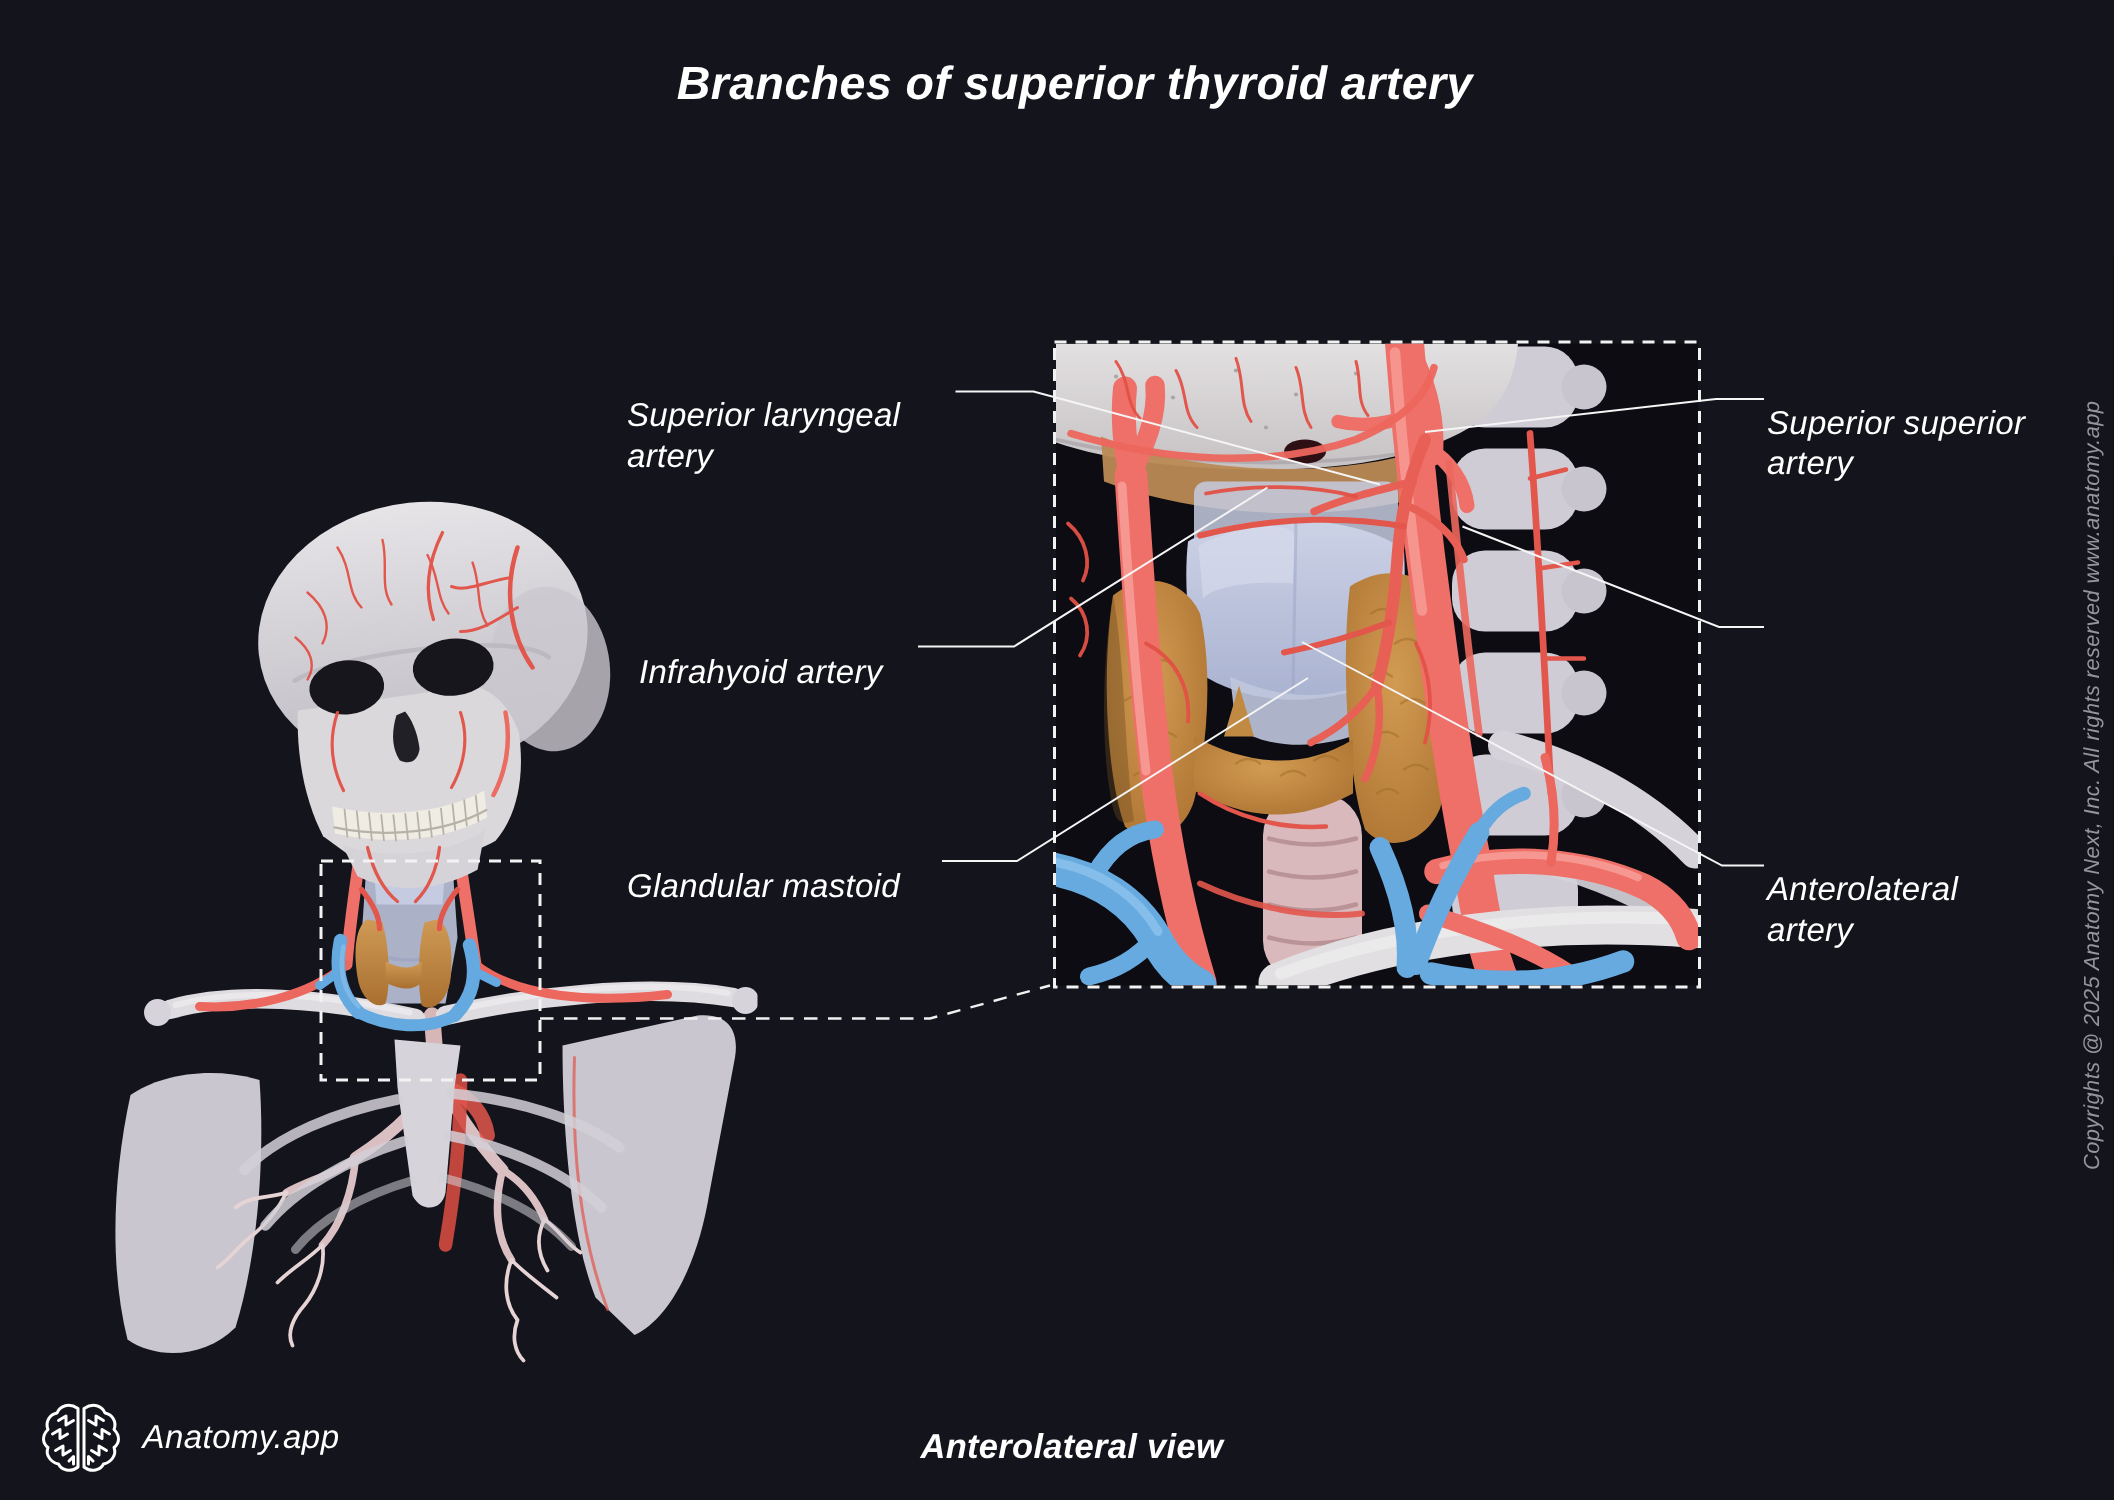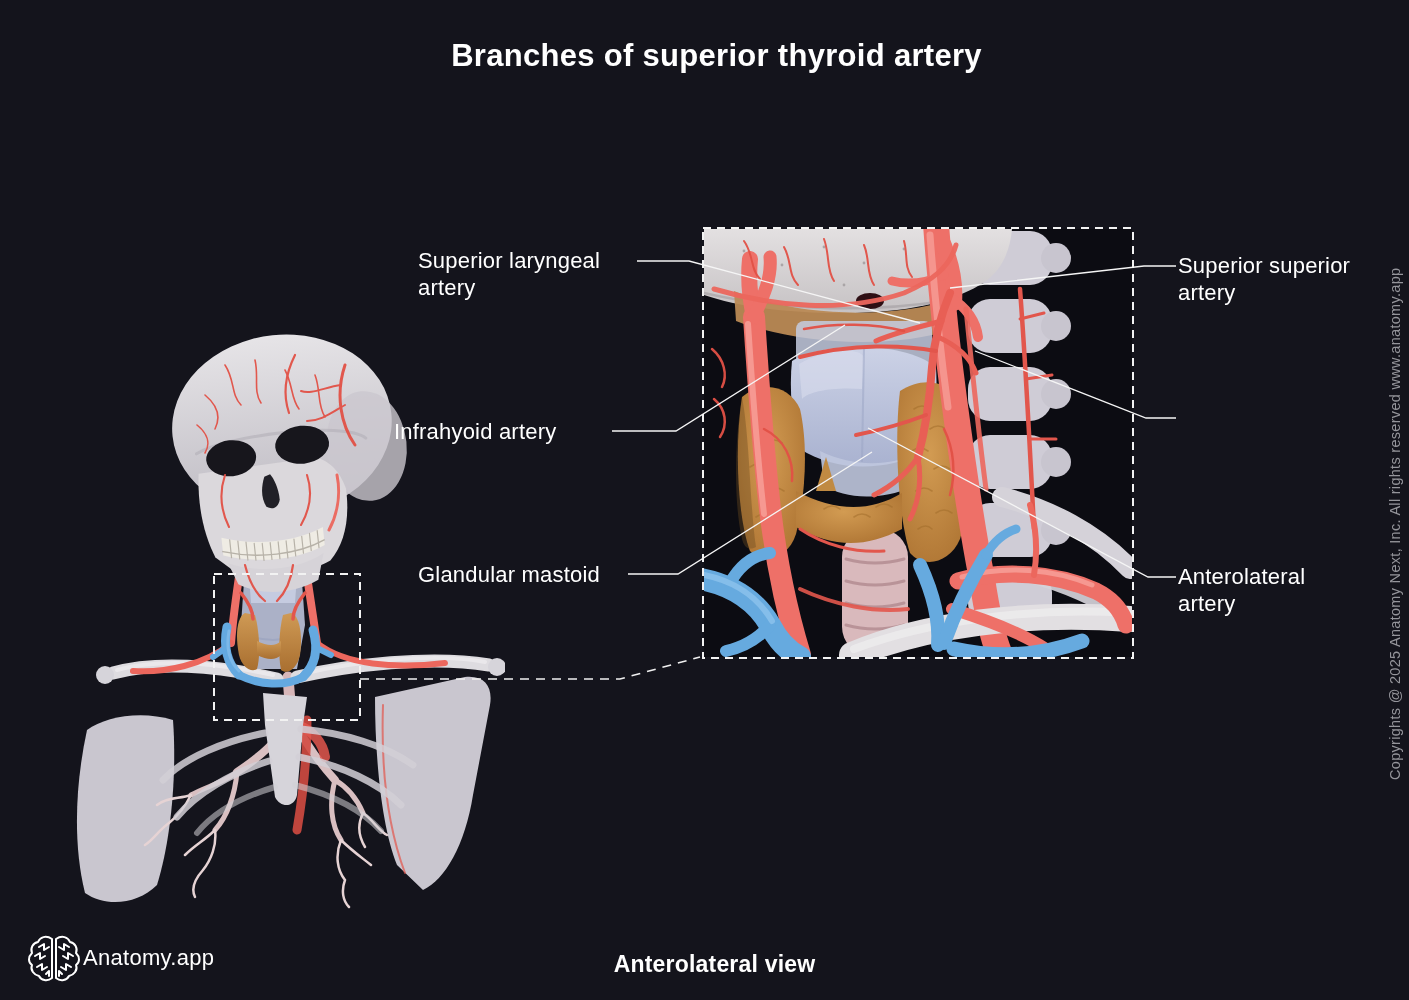--- a/index.html
+++ b/index.html
@@ -1,24 +1,24 @@
 <!DOCTYPE html>
 <html style="--background: #14141c; --panel-background: #0c0c12; --text: #ffffff; --muted-text: #95959b; --leader-line: #f5f5f5; --artery: #ee7068; --artery-dark: #e2564c; --artery-light: #f7a29b; --vein: #66aadf; --vein-light: #93c6ee; --bone: #d9d6da; --bone-light: #e8e6e9; --cartilage: #b6bedb; --gland: #c5883f; --gland-dark: #a06c2a; --trachea: #d9b9bc;"><head>
 <meta charset="utf-8">
 <style>
   html,body{margin:0;padding:0;background:#0a0a0f;}
   .canvas{position:relative;width:1409px;height:1000px;background:var(--background,#14141c);
-    font-family:"Liberation Sans",sans-serif;overflow:hidden;color:var(--text,#fff);}
+    font-family:"Liberation Sans",sans-serif;overflow:hidden;color:var(--text,#fff);font-style:italic;}
   .page-title{position:absolute;top:38px;left:0;right:0;text-align:center;transform:translateX(12px);
     font-size:31px;font-weight:700;letter-spacing:.3px;}
-  .anat-label{position:absolute;font-size:22px;font-weight:500;line-height:27px;letter-spacing:.2px;white-space:nowrap;z-index:6;}
+  .anat-label{position:absolute;font-size:22px;font-weight:500;line-height:27px;letter-spacing:.2px;white-space:nowrap;z-index:6;margin-top:16px;}
   .anat-label span{display:block;}
   .caption{position:absolute;top:951px;left:0;right:0;text-align:center;transform:translateX(10px);
     font-size:23px;font-weight:600;letter-spacing:.2px;z-index:6;}
-  .brand{position:absolute;left:28px;top:934px;display:flex;align-items:center;gap:3px;z-index:6;}
+  .brand{position:absolute;left:28px;top:934px;display:flex;align-items:center;gap:15px;z-index:6;}
   .brand-name{font-size:22px;font-weight:400;letter-spacing:.3px;}
   .copyright{position:absolute;right:6px;top:248px;height:552px;writing-mode:vertical-rl;transform:rotate(180deg);
     font-size:14.5px;color:var(--muted-text,#95959b);letter-spacing:.3px;text-align:center;z-index:6;}
   .thumb{position:absolute;left:45px;top:325px;width:460px;height:590px;z-index:1;}
   .inset{position:absolute;left:704px;top:229px;width:428px;height:428px;background:var(--panel-background,#0c0c12);
     overflow:hidden;z-index:1;}
   .overlay{position:absolute;left:0;top:0;width:1409px;height:1000px;z-index:5;pointer-events:none;}
   .ln{fill:none;stroke-linecap:round;stroke-linejoin:round;}
 </style>
 </head>
@@ -287,21 +287,21 @@
       <path d="M1176,266 H1144 L950,288"></path>
       <path d="M1176,418 H1146 L975,351"></path>
       <path d="M1176,577 H1148 L868,428"></path>
     </g>
   </svg>
 
   <div class="anat-label" style="left:418px;top:247px">
     <span>Superior laryngeal</span>
     <span>artery</span>
   </div>
-  <div class="anat-label" style="left:394px;top:418px">
+  <div class="anat-label" style="left:426px;top:418px">
     <span>Infrahyoid artery</span>
     <span></span>
   </div>
   <div class="anat-label" style="left:418px;top:561px">
     <span>Glandular mastoid</span>
     <span></span>
   </div>
 
   <div class="anat-label" style="left:1178px;top:252px">
     <span>Superior superior</span>

